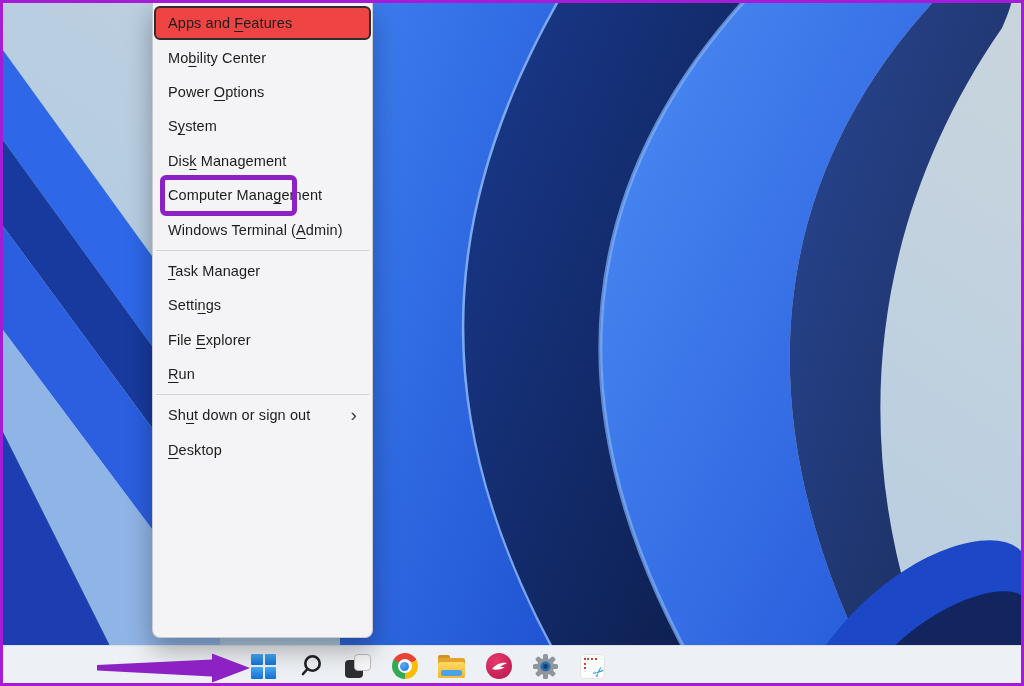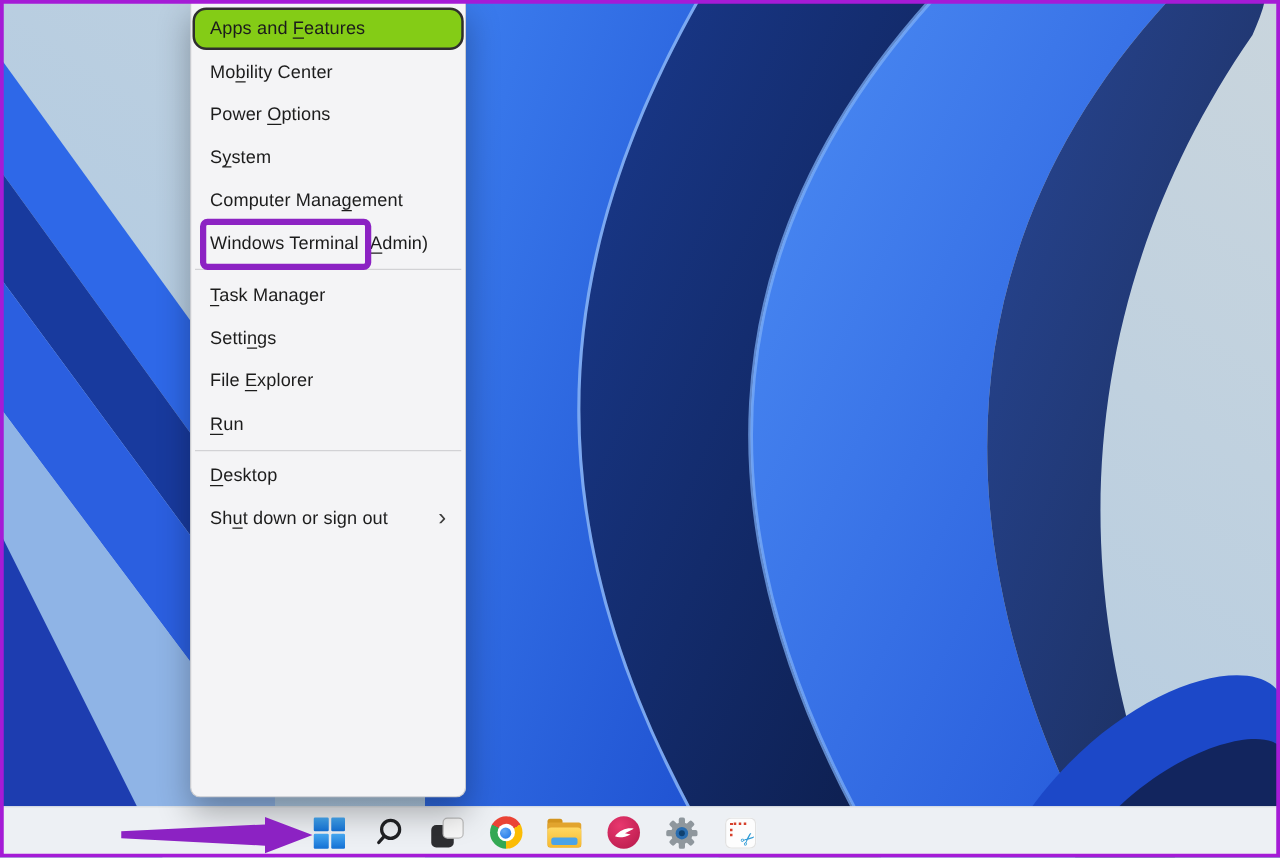--- a/index.html
+++ b/index.html
@@ -16,21 +16,21 @@
     position:absolute;left:152px;top:2px;width:221px;height:636px;box-sizing:border-box;
     background:#f4f4f6;border:1px solid #c9cbd0;border-top:none;
     border-radius:0 0 8px 8px;box-shadow:0 12px 26px rgba(0,0,0,.30);
     padding-top:4px;z-index:10;
   }
   .menu-item{
     height:34.4px;display:flex;align-items:center;position:relative;box-sizing:border-box;
     margin:0 1px;padding:0 10px 0 12px;border:2px solid transparent;border-radius:6px;
     font-size:14.5px;color:#1c1c1c;letter-spacing:.1px;white-space:nowrap;
   }
-  .menu-item.focused{border-color:#2e2e2e;background:#84cc16;border-radius:11px;}
+  .menu-item.focused{border-color:#2e2e2e;background:#ef4444;}
   .ul{text-decoration:underline;text-underline-offset:2.5px;}
   .sep{height:1px;background:#d2d2d5;margin:3px 3px;}
   .chev{position:absolute;right:12px;top:50%;transform:translateY(-54%);font-size:19px;color:#3c3c3c;line-height:1;}
   
   .annot-box{
     position:absolute;left:160px;top:175px;width:137px;height:41px;box-sizing:border-box;
     border:5px solid #8c22c3;border-radius:6px;z-index:20;
   }
   .annot-arrow{position:absolute;left:90px;top:648px;z-index:30;}
   
@@ -114,45 +114,48 @@
   <div class="menu-item">
     <span><span>Mo</span><span class="ul">b</span><span>ility Center</span></span>
   </div>
   <div class="menu-item">
     <span><span>Power </span><span class="ul">O</span><span>ptions</span></span>
   </div>
   <div class="menu-item">
     <span><span>S</span><span class="ul">y</span><span>stem</span></span>
   </div>
   <div class="menu-item">
+    <span><span>Dis</span><span class="ul">k</span><span> Management</span></span>
+  </div>
+  <div class="menu-item">
     <span><span>Computer Mana</span><span class="ul">g</span><span>ement</span></span>
   </div>
   <div class="menu-item">
     <span><span>Windows Terminal (</span><span class="ul">A</span><span>dmin)</span></span>
   </div>
   <div class="sep"></div>
   <div class="menu-item">
     <span><span></span><span class="ul">T</span><span>ask Manager</span></span>
   </div>
   <div class="menu-item">
     <span><span>Setti</span><span class="ul">n</span><span>gs</span></span>
   </div>
   <div class="menu-item">
     <span><span>File </span><span class="ul">E</span><span>xplorer</span></span>
   </div>
   <div class="menu-item">
     <span><span></span><span class="ul">R</span><span>un</span></span>
   </div>
   <div class="sep"></div>
-  <div class="menu-item">
-    <span><span></span><span class="ul">D</span><span>esktop</span></span>
-  </div>
   <div class="menu-item">
     <span><span>Sh</span><span class="ul">u</span><span>t down or sign out</span></span>
     <span class="chev">›</span>
+  </div>
+  <div class="menu-item">
+    <span><span></span><span class="ul">D</span><span>esktop</span></span>
   </div>
 </div>
 
 <div class="annot-box"></div>
 <svg class="annot-arrow" width="165" height="38" viewBox="0 0 165 38">
   <polygon points="7,17 122,11.5 122,5.5 160,20 122,34.5 122,28.5 7,22.5" fill="#8c22c3"></polygon>
 </svg>
 
 <div class="taskbar">
   <div class="tb-icons">

